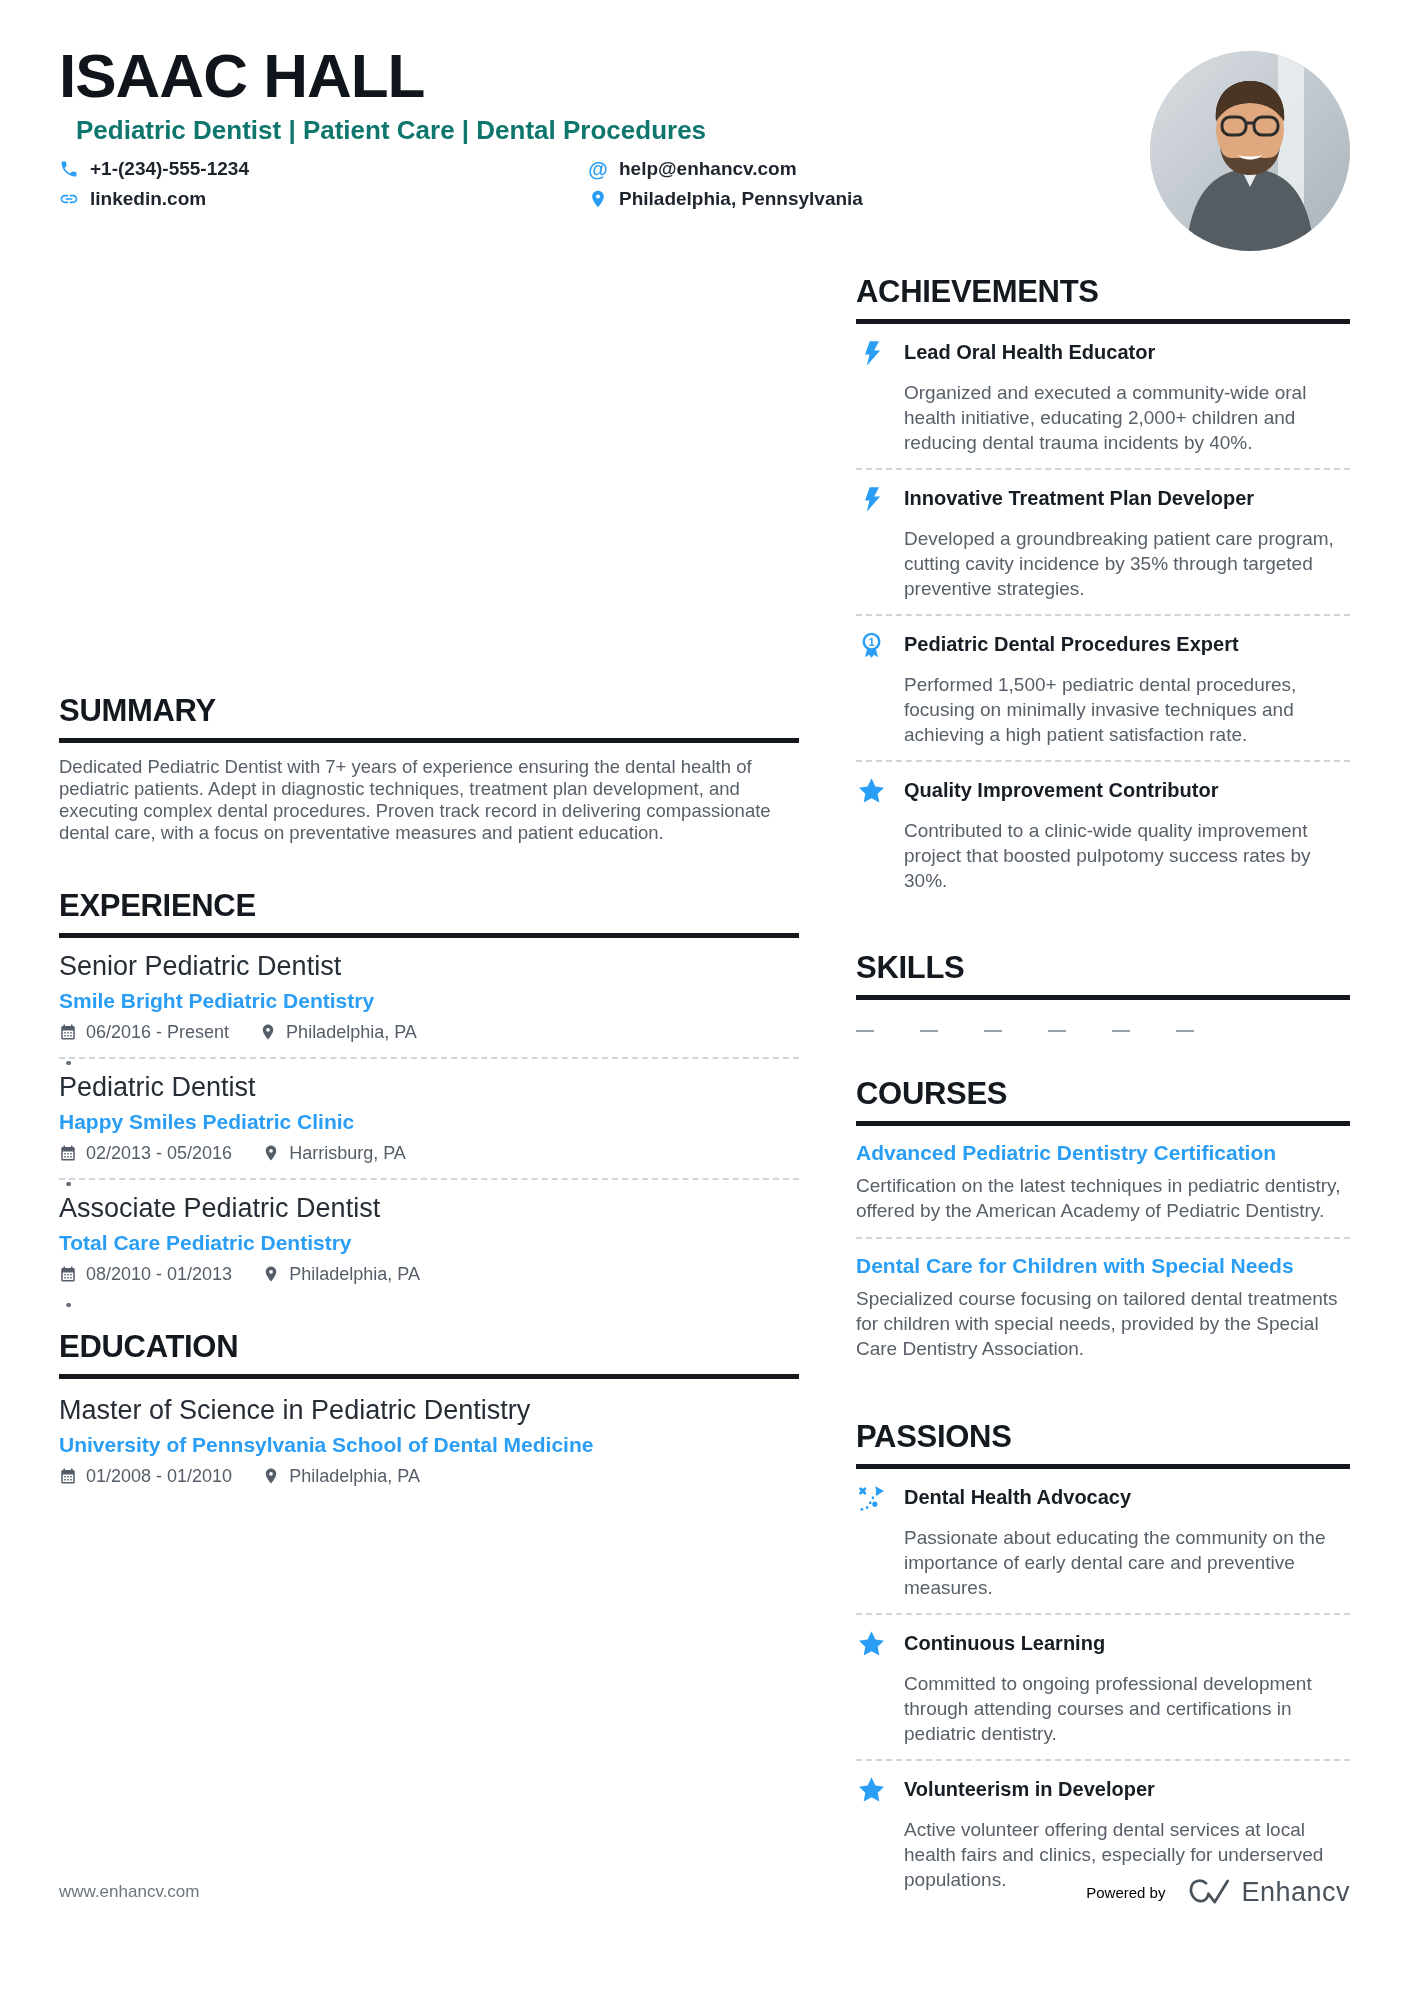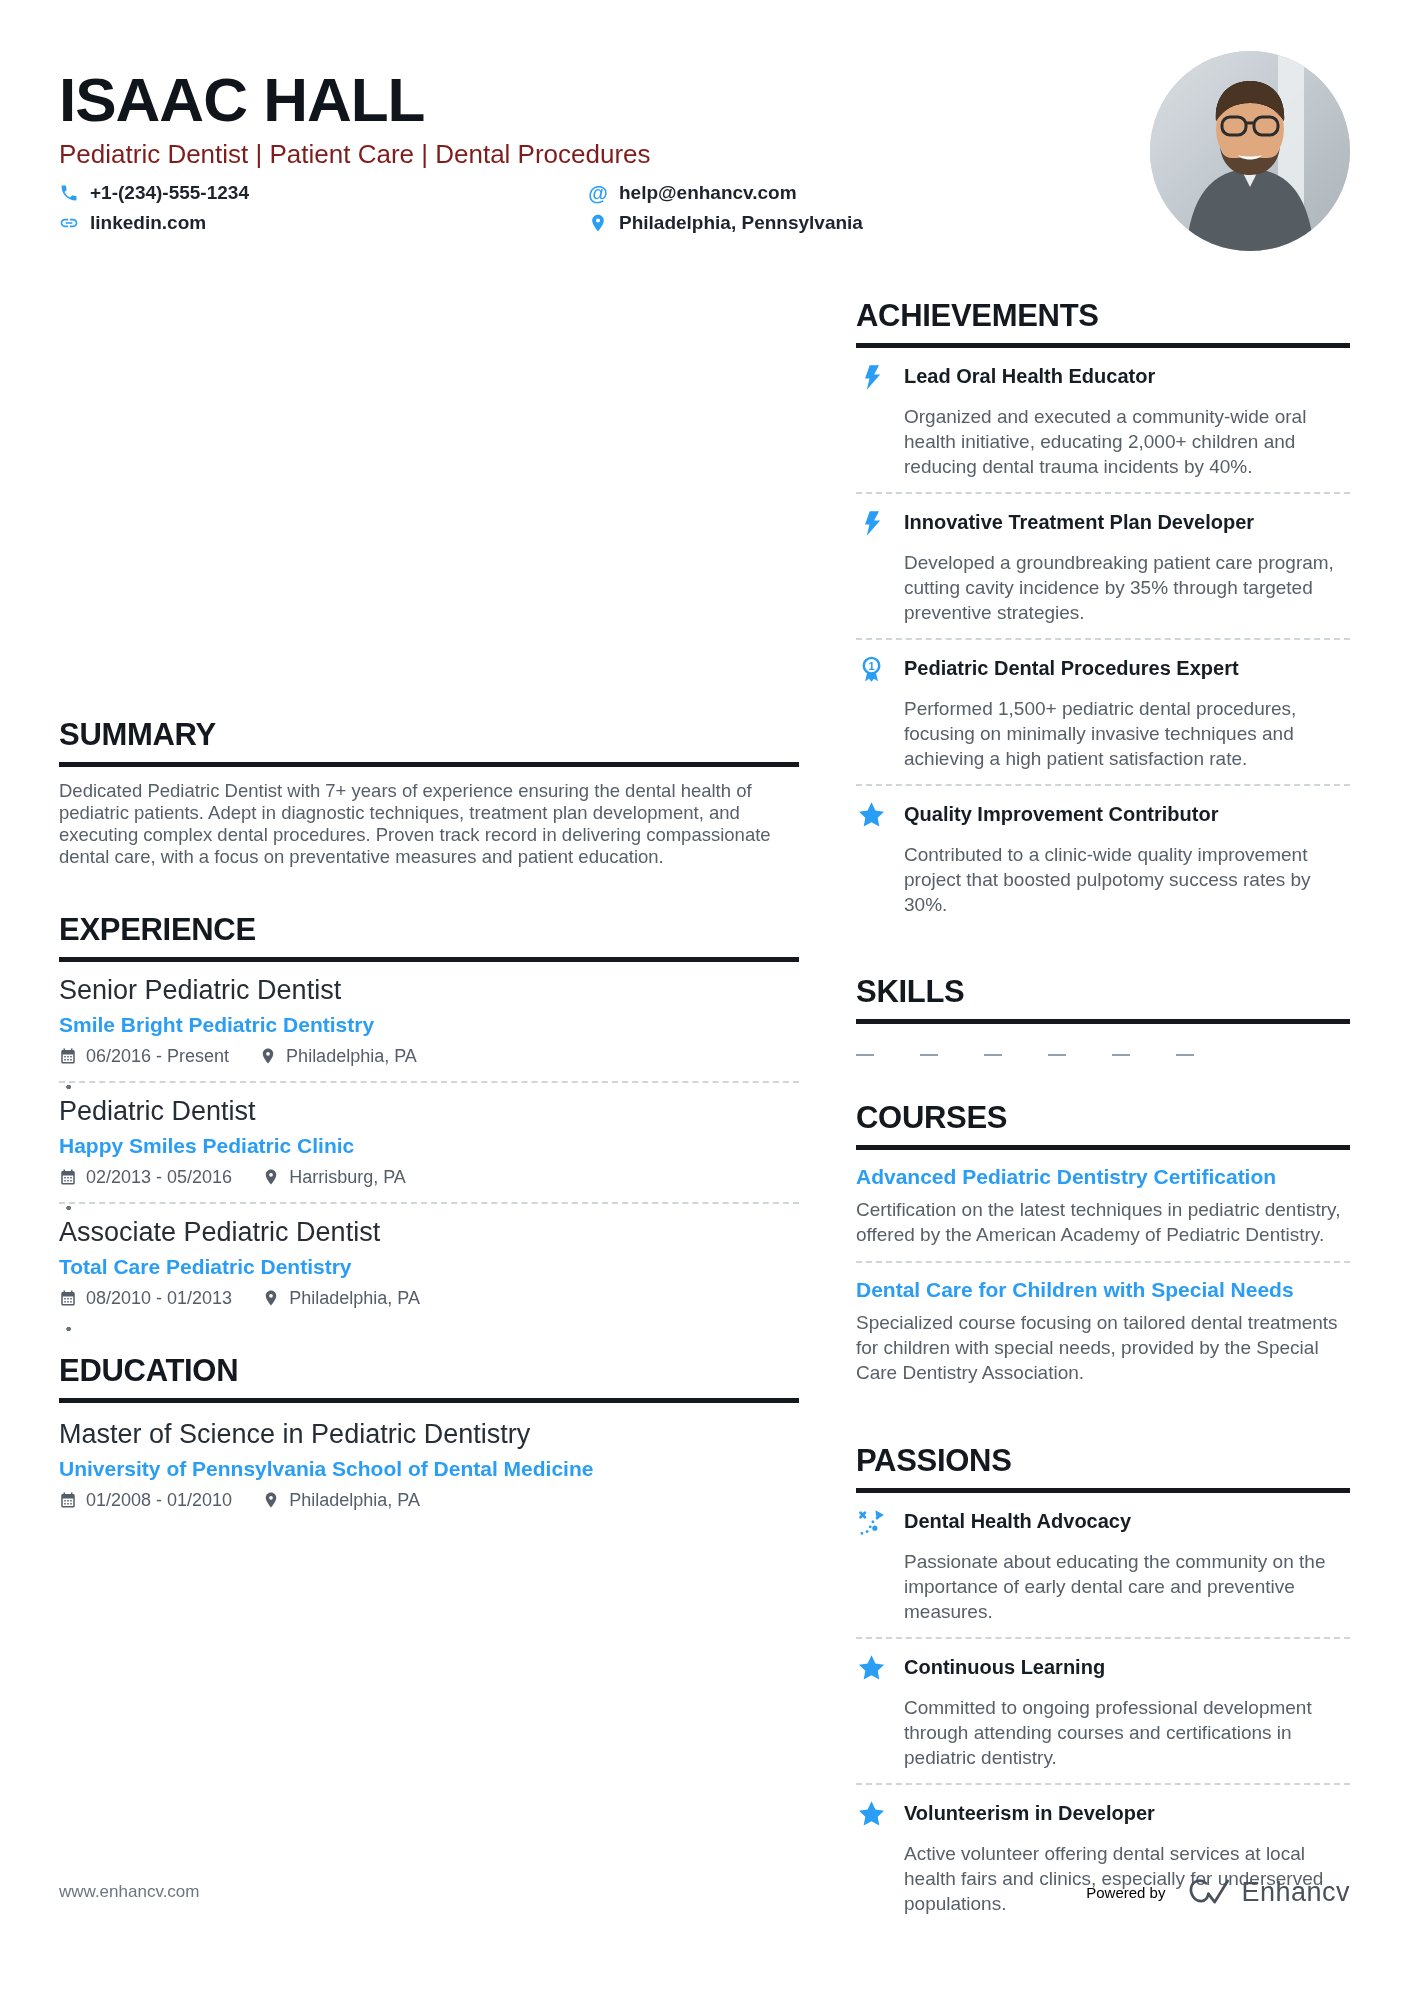--- a/index.html
+++ b/index.html
@@ -3,23 +3,23 @@
 <meta charset="utf-8">
 <style>
   html,body{margin:0;padding:0;background:#e9eaec;}
   .page{
     width:1410px;height:1995px;background:#ffffff;position:relative;overflow:hidden;
     font-family:"Liberation Sans","DejaVu Sans",sans-serif;margin:0 auto;
   }
   .content{position:absolute;left:59px;right:60px;top:0;}
 
   
-  .hdr{padding-top:68px;position:relative;}
+  .hdr{padding-top:44px;position:relative;}
   .name{font-size:62px;font-weight:800;color:#10151c;line-height:1.04;letter-spacing:-1px;}
-  .job-headline{font-size:26px;font-weight:400;color:#7f1d1d;margin-top:7px;}
+  .job-headline{font-size:26px;font-weight:700;color:#0f766e;margin-top:7px;margin-left:17px;}
   .contacts{margin-top:12px;display:grid;grid-template-columns:529px 1fr;row-gap:8px;}
   .contact{display:flex;align-items:center;gap:11px;font-size:19px;font-weight:700;color:#1d242d;}
   .c-icon{width:20px;height:20px;color:#2a9df4;display:inline-flex;align-items:center;justify-content:center;flex:none;}
   .c-icon svg{width:20px;height:20px;}
   .c-icon .at{font-size:20px;font-weight:700;color:#2a9df4;line-height:1;}
   .avatar{position:absolute;top:51px;right:0;width:200px;height:200px;border-radius:50%;overflow:hidden;background:#c7ced4;}
   .avatar svg{width:100%;height:100%;display:block;}
 
   
   .main{display:flex;gap:57px;margin-top:64px;align-items:center;}

